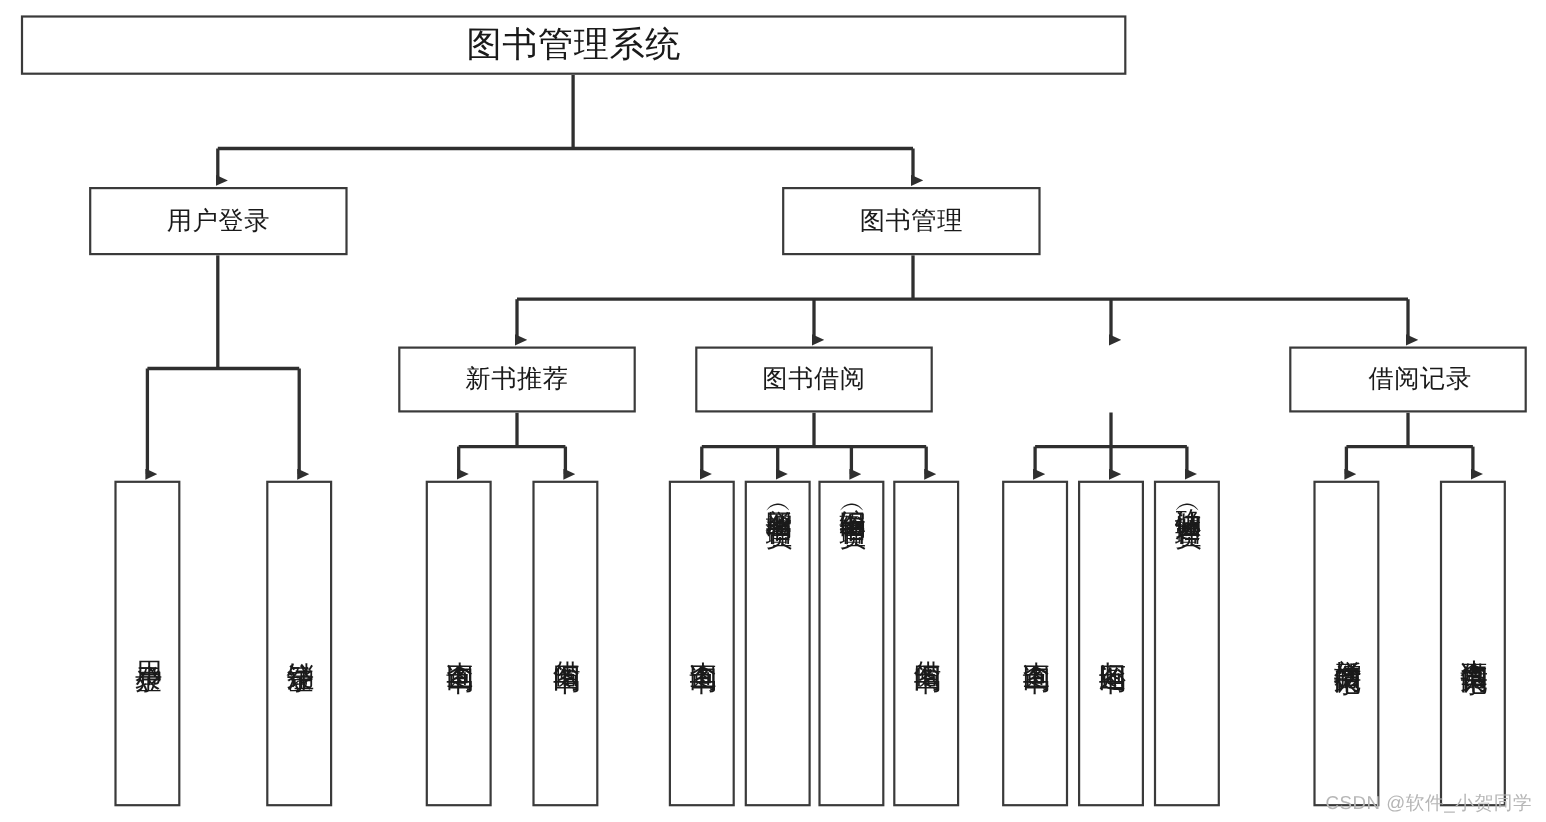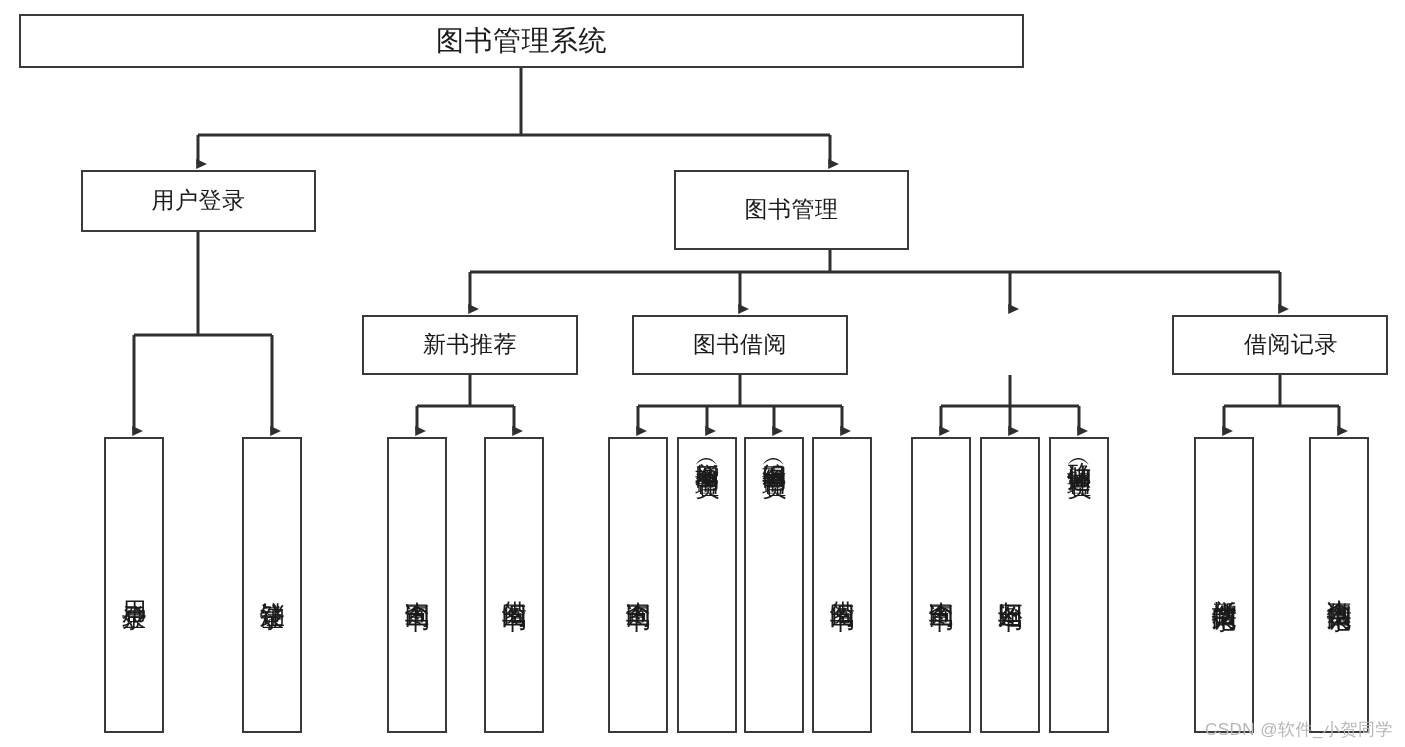--- a/index.html
+++ b/index.html
@@ -43,21 +43,21 @@
     line-height: 1.18;
     letter-spacing: 0.5px;
     white-space: nowrap;
   }
   
   .node.h .node-label {
     font-size: 23px;
     writing-mode: horizontal-tb;
   }
   .node.root .node-label {
-    font-size: 28px;
+    font-size: 32px;
   }
   
   .node.v {
     align-items: flex-start;
     justify-content: center;
     padding-top: 4px;
   }
   .node.v .node-label {
     writing-mode: vertical-rl;
     text-orientation: upright;
@@ -141,21 +141,21 @@
     </g>
   </svg>
 
   <div class="node h root" style="left:19px; top:14px; width:1005px; height:54px;">
     <span class="node-label">图书管理系统</span>
   </div>
 
   <div class="node h" style="left:81px; top:170px; width:235px; height:62px;">
     <span class="node-label">用户登录</span>
   </div>
-  <div class="node h" style="left:674px; top:170px; width:235px; height:80px;">
+  <div class="node h" style="left:711px; top:170px; width:235px; height:62px;">
     <span class="node-label">图书管理</span>
   </div>
 
   <div class="node h" style="left:362px; top:315px; width:216px; height:60px;text-align:center;">
     <span class="node-label">新书推荐</span>
   </div>
   <div class="node h" style="left:632px; top:315px; width:216px; height:60px;">
     <span class="node-label">图书借阅</span>
   </div>
   <div class="node h" style="left:1172px; top:315px; width:216px; height:60px;padding-left:22px;">

